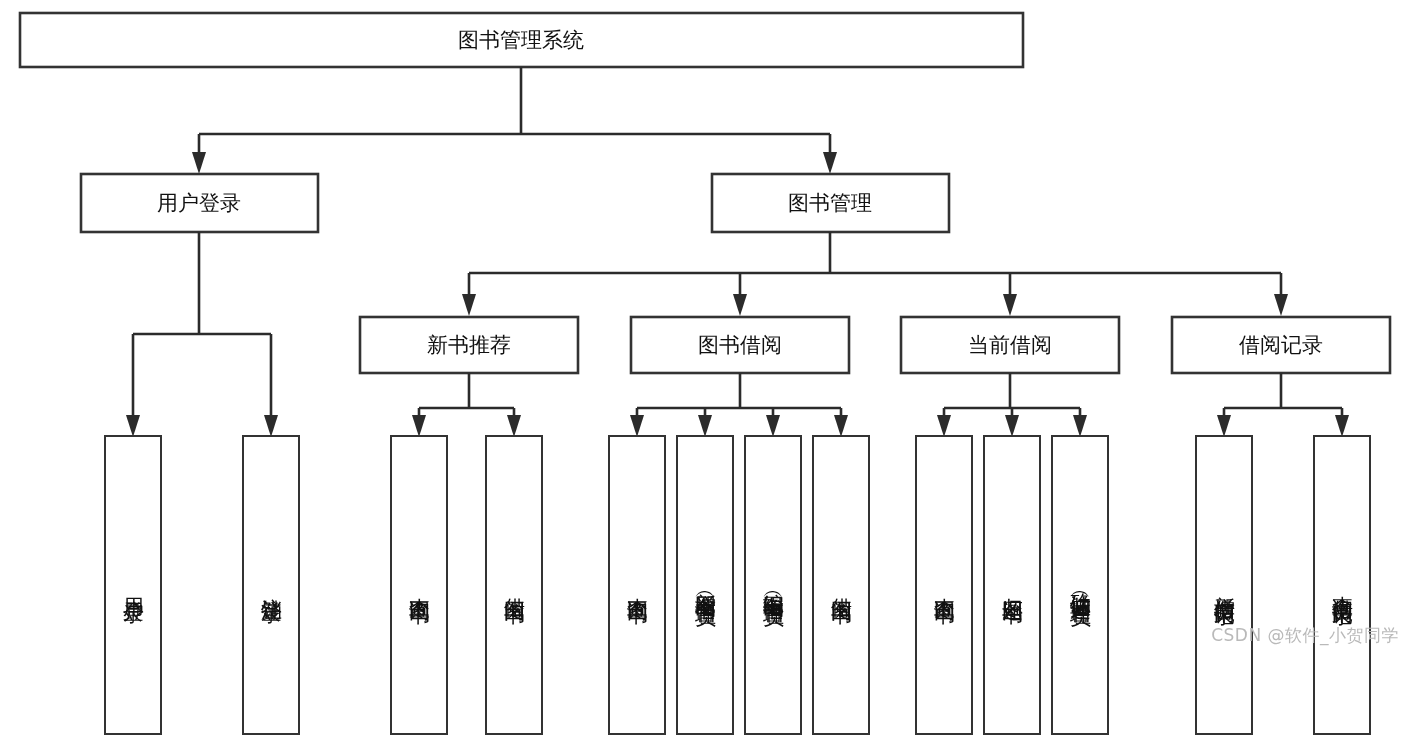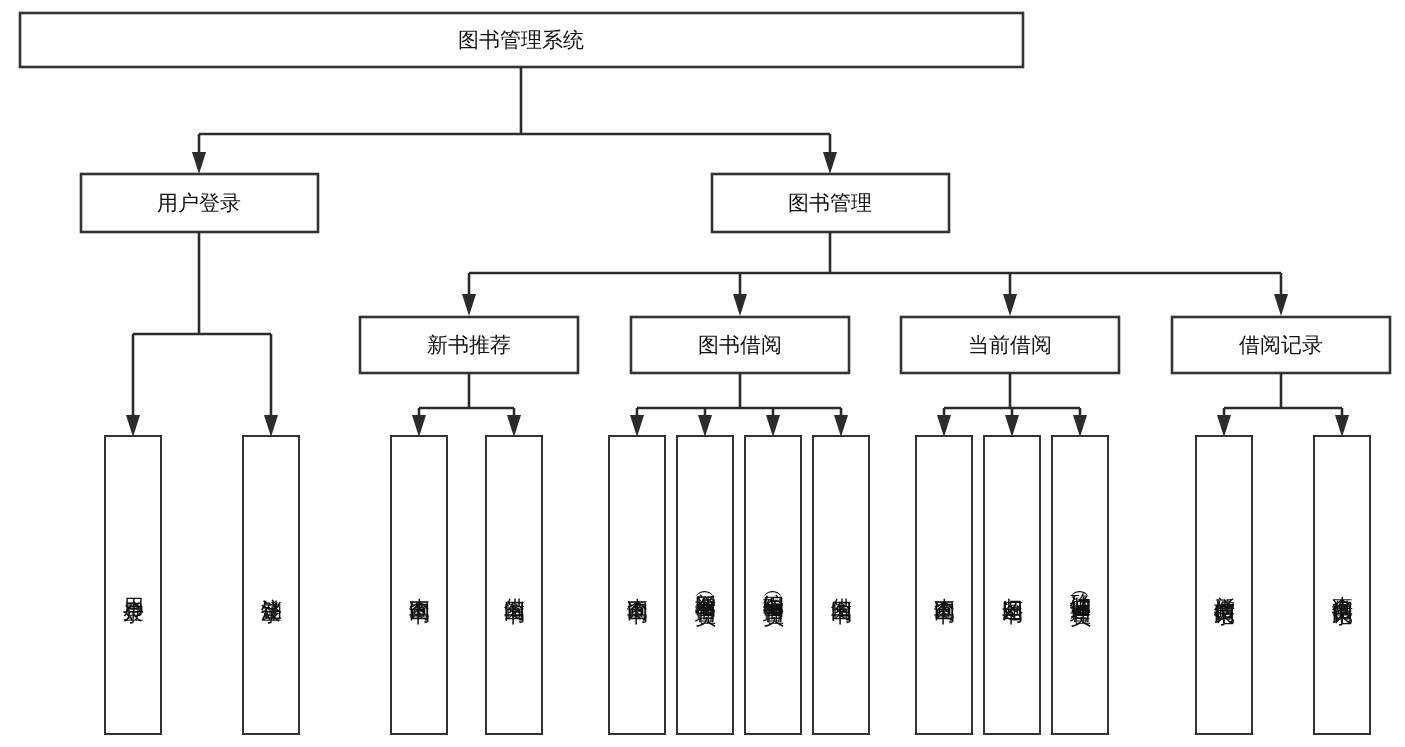--- a/index.html
+++ b/index.html
@@ -201,14 +201,15 @@
     <span class="leaf-label">确认归还（管理员）</span>
   </div>
 
   <div class="leaf-box" style="left:1195px;top:435px;width:58px;height:300px;">
     <span class="leaf-label">新增借阅记录</span>
   </div>
   <div class="leaf-box" style="left:1313px;top:435px;width:58px;height:300px;">
     <span class="leaf-label">查询借阅记录</span>
   </div>
 
+  <div class="watermark">CSDN @软件_小贺同学</div>
 
 </div>
 
 </body></html>

